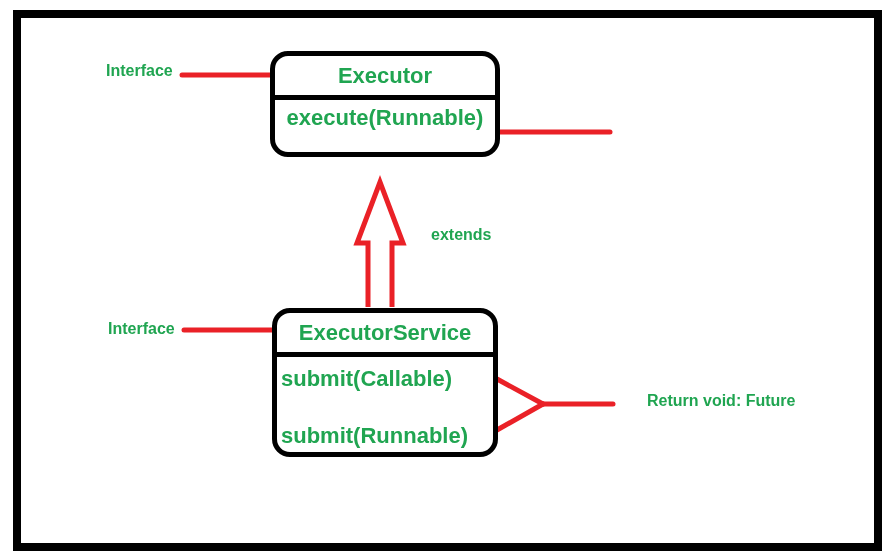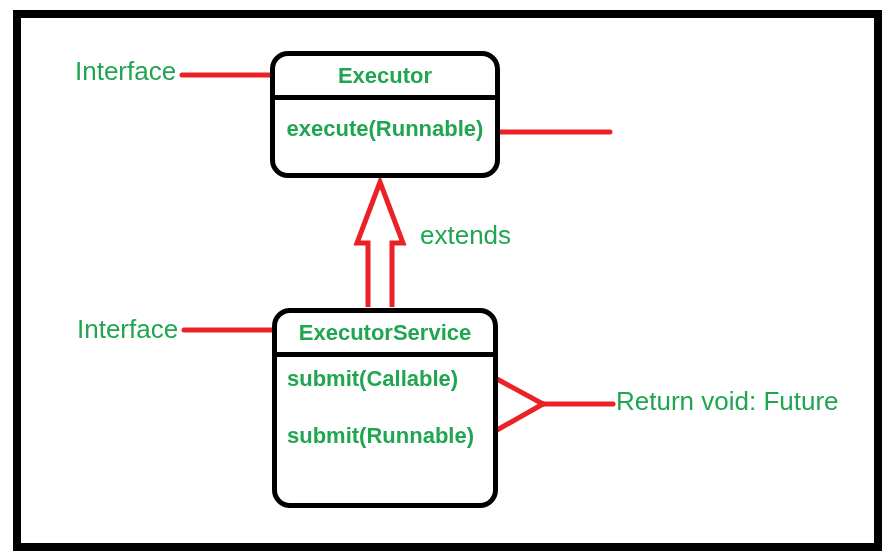--- a/index.html
+++ b/index.html
@@ -58,54 +58,55 @@
     display: flex;
     align-items: center;
     justify-content: center;
   }
   .uml-box .box-title {
     font-size: 22px;
     font-weight: 700;
     color: var(--green);
     white-space: nowrap;
   }
-  #executor-box { left: 270px; top: 51px; width: 230px; height: 127px; }
+  #executor-box { left: 270px; top: 51px; width: 230px; height: 106px; }
   #executor-box .box-body {
     flex: 1;
     display: flex;
     align-items: center;
     justify-content: center;
     padding-bottom: 16px;
   }
-  #executor-service-box { left: 272px; top: 308px; width: 226px; height: 200px; }
+  #executor-service-box { left: 272px; top: 308px; width: 226px; height: 149px; }
   #executor-service-box .box-body {
     flex: 1;
-    padding: 11px 0 0 10px;
+    padding: 11px 0 0 4px;
     border-radius: 12px;
   }
   .method {
     font-size: 22px;
     font-weight: 700;
     color: var(--green);
     line-height: 22px;
     white-space: nowrap;
   }
   #executor-service-box .method + .method { margin-top: 35px; }
   .float-label {
     position: absolute;
-    font-size: 26px;
-    font-weight: 400;
+    font-size: 16px;
+    font-weight: 700;
     color: var(--green);
     line-height: 22px;
     white-space: nowrap;
     z-index: 2;
+    margin-left: 31px;
   }
   #interface-label-top   { left: 75px;  top: 60px; }
   #return-void-label     { left: 612px; top: 116px; }
-  #extends-label         { left: 420px; top: 224px; }
+  #extends-label         { left: 400px; top: 224px; }
   #interface-label-bottom{ left: 77px;  top: 318px; }
   #return-future-label   { left: 616px; top: 390px; }
 </style>
 </head>
 <body>
 
 <div class="canvas">
   <div class="frame"></div>
 
   <svg class="overlay" viewBox="0 0 892 559">

